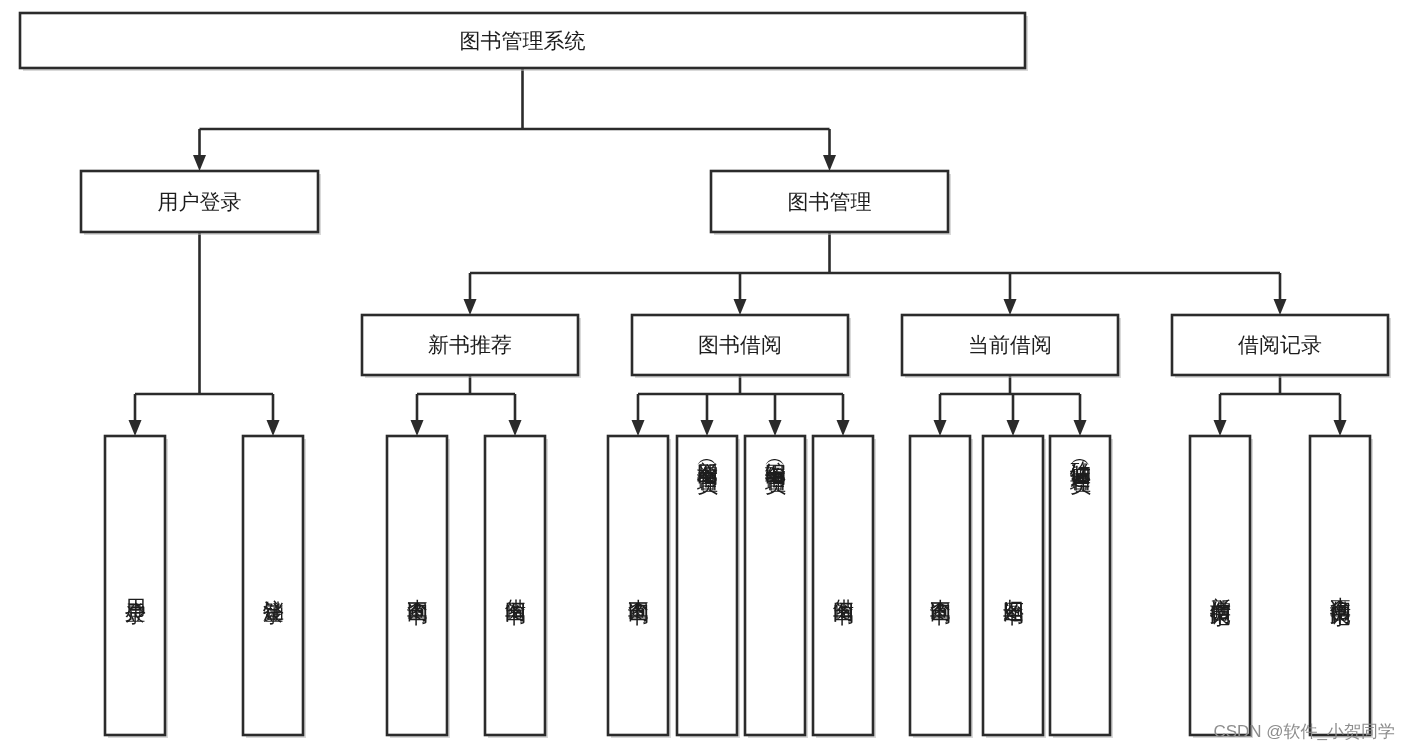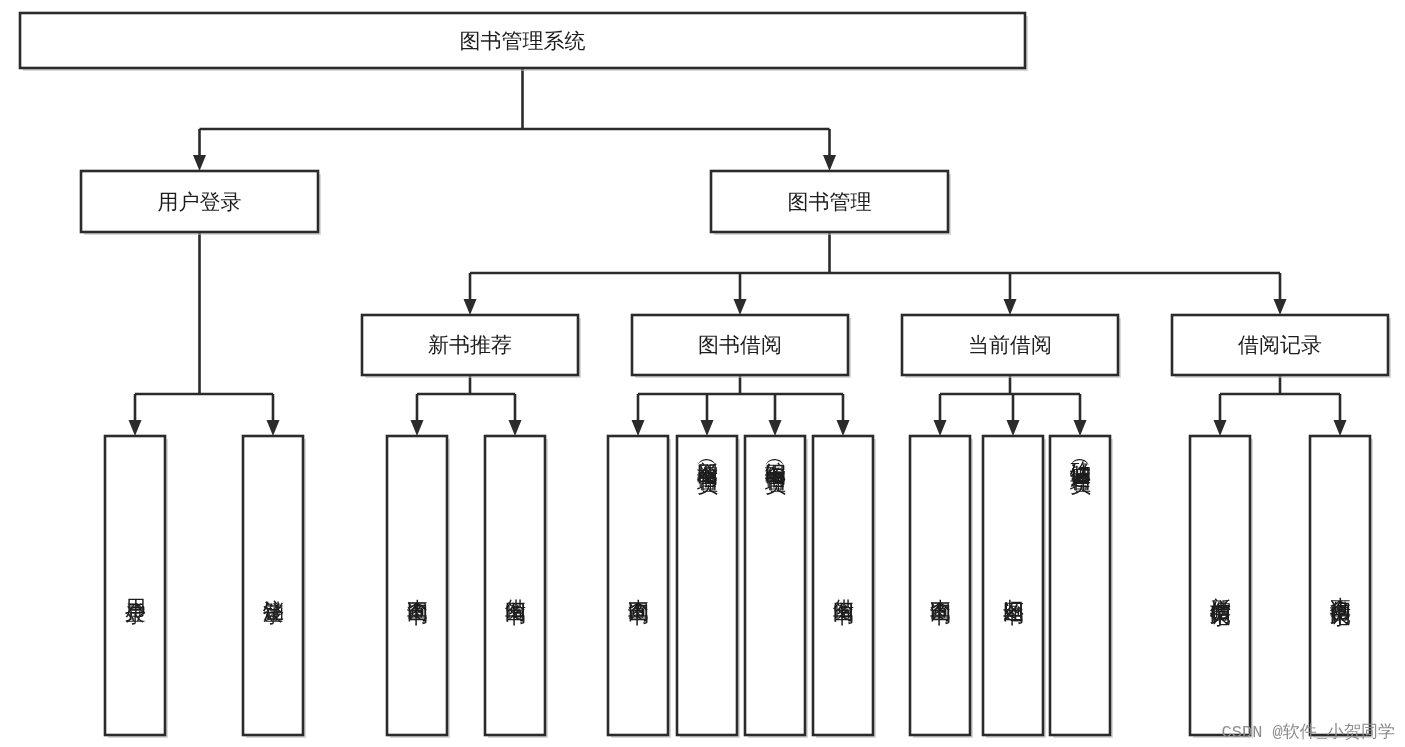--- a/index.html
+++ b/index.html
@@ -68,21 +68,21 @@
   .vbox-text-wrap {
     position: absolute;
     display: flex;
     align-items: center;
     justify-content: center;
   }
   .watermark {
     position: absolute;
     right: 10px;
     bottom: 4px;
-    font-family: Liberation Mono, monospace;
+    font-family: Liberation Sans, sans-serif;
     font-size: 17px;
     color: #8d8d8d;
     white-space: nowrap;
   }
 </style>
 </head>
 <body>
 
 <div id="diagram-root">
 

